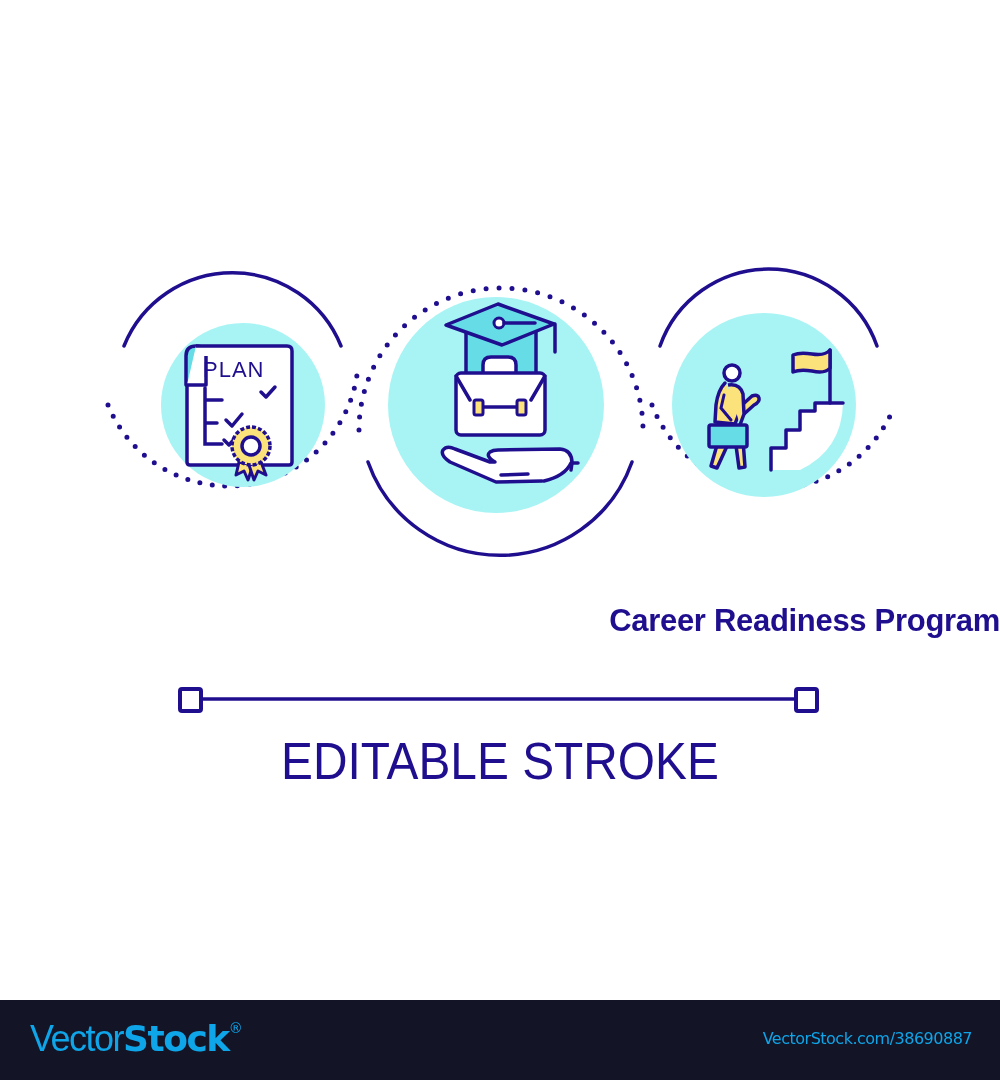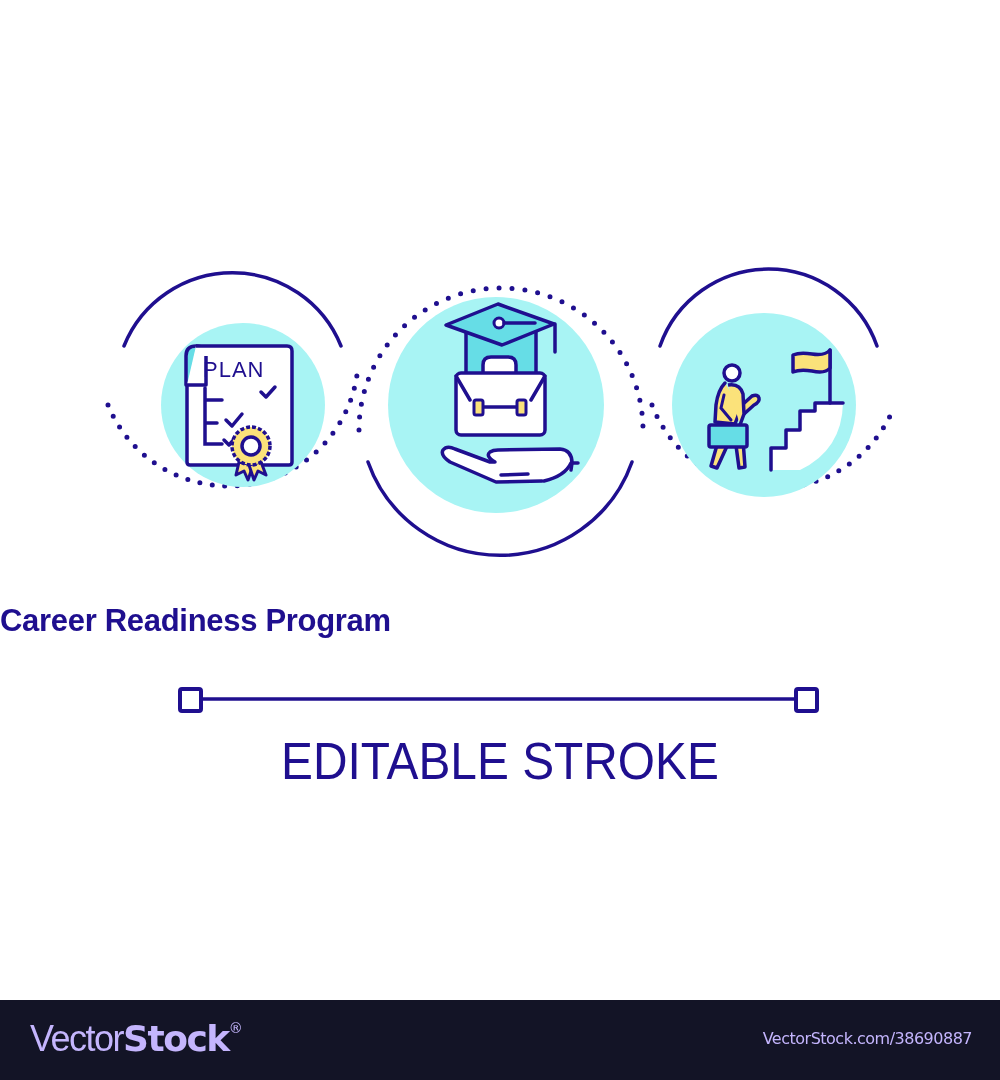--- a/index.html
+++ b/index.html
@@ -4,34 +4,34 @@
   <style>
     html, body { margin: 0; padding: 0; }
     body {
       width: 1000px; height: 1080px; position: relative; overflow: hidden;
       background: #ffffff;
       font-family: "Liberation Sans", sans-serif;
     }
     .art { position: absolute; left: 0; top: 0; width: 1000px; height: 1000px; }
     .title {
       position: absolute; left: 0; width: 1000px; top: 603px;
-      text-align: left; font-size: 31px; font-weight: bold; color: #1f0f8f;
+      text-align: right; font-size: 31px; font-weight: bold; color: #1f0f8f;
       letter-spacing: -0.3px;
       font-family: "Liberation Sans", sans-serif;
     }
     .subtitle {
       position: absolute; left: 0; width: 1000px; top: 731px;
       text-align: center; font-size: 52px; color: #1f0f8f;
       letter-spacing: 0px;
       font-family: "Liberation Sans", sans-serif;
       transform: scaleX(0.92);
     }
     .footer {
       position: absolute; left: 0; top: 1000px; width: 1000px; height: 80px;
-      background: #131426; color: #c4b5fd;
+      background: #131426; color: #0ea5e9;
     }
     .logo {
       position: absolute; left: 30px; top: 18px; font-size: 36px;
       font-family: "DejaVu Sans", sans-serif; letter-spacing: -1.5px;
     }
     .logo .thin { font-weight: normal; font-family: "Liberation Sans", sans-serif; }
     .logo .bold { font-weight: bold; }
     .logo sup { font-size: 14px; vertical-align: top; position: relative; top: 2px; letter-spacing: 0; }
     .footer-url {
       position: absolute; right: 28px; top: 29px; font-size: 16px;

